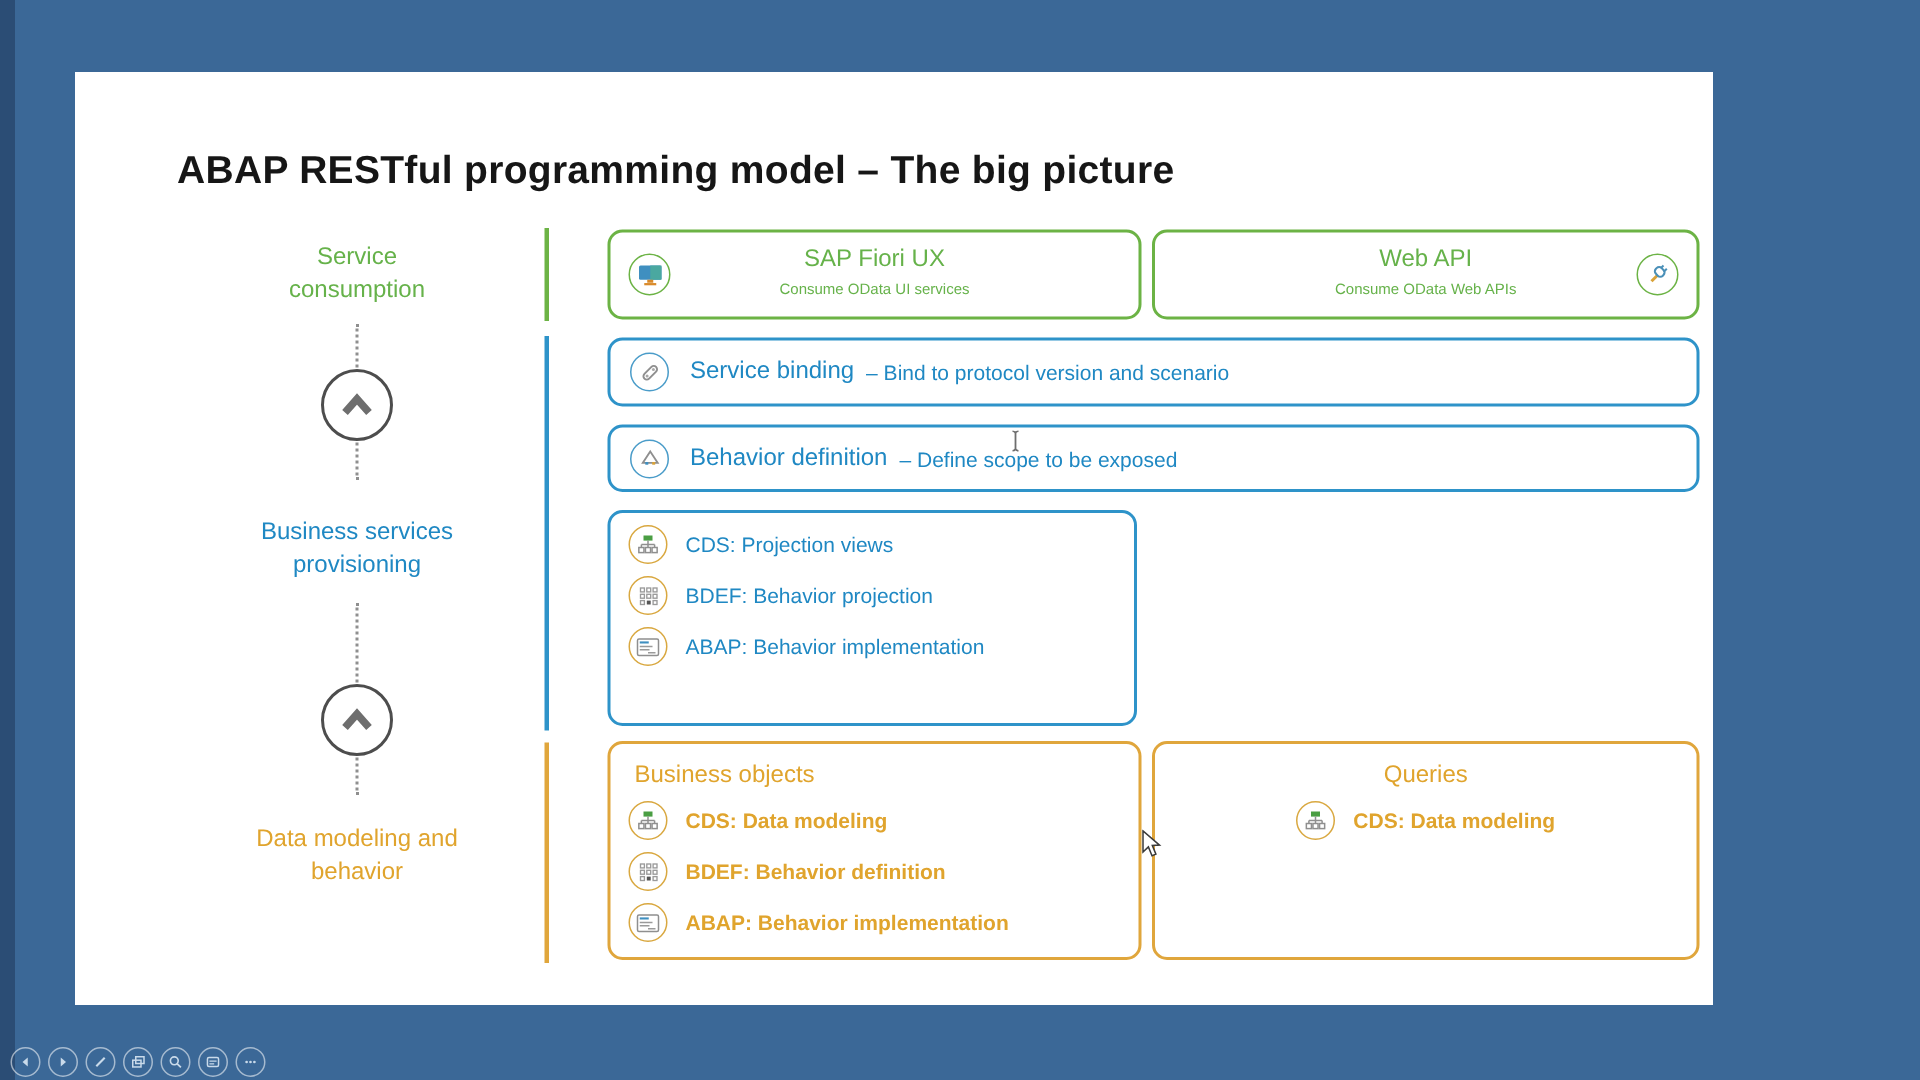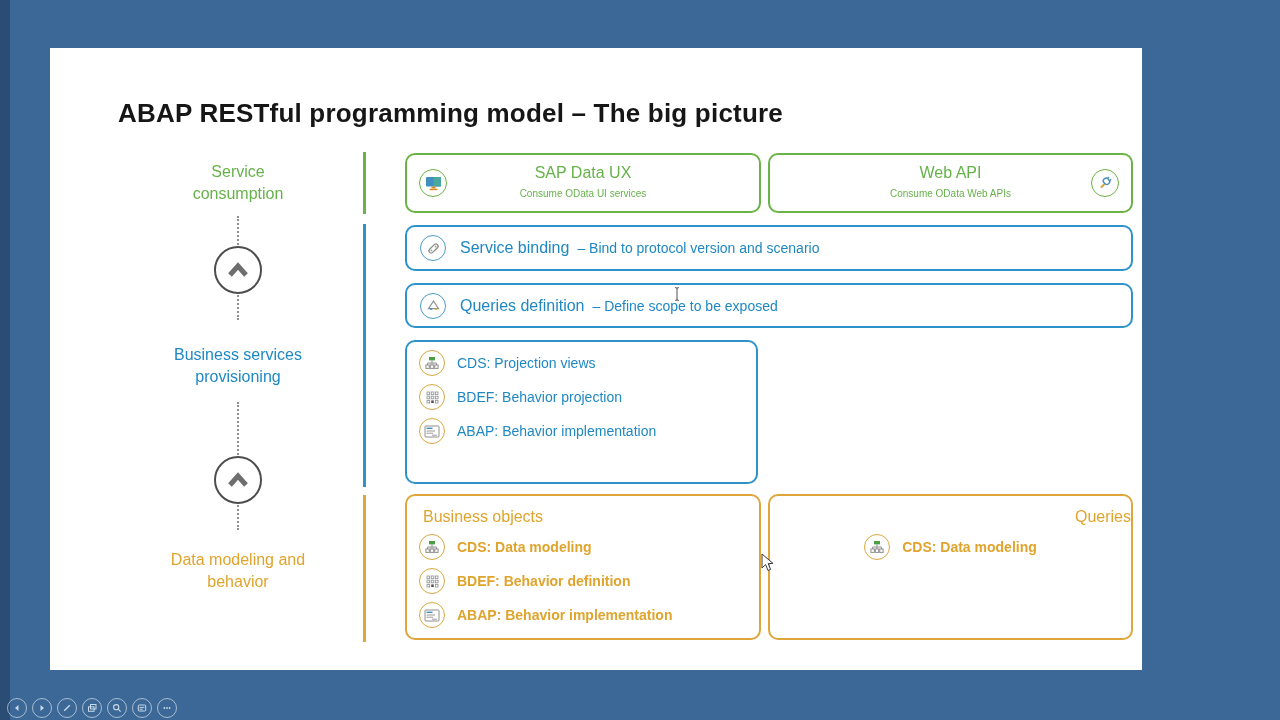--- a/index.html
+++ b/index.html
@@ -55,21 +55,21 @@
   .ic-gold{border:1.5px solid #d9a840;}
   .ic-28{width:28px;height:28px;}
   .ic-26{width:26px;height:26px;}
   .row-inline{position:absolute;left:0;top:0;right:0;bottom:0;display:flex;align-items:center;}
   .row-inline .icon-circle{position:static;margin-left:13px;flex:none;}
   .svc-title{font-size:16px;color:#1f88c3;margin-left:14px;white-space:nowrap;}
   .svc-desc{font-size:14px;color:#1f88c3;margin-left:8px;white-space:nowrap;}
   .panel-title{font-size:16px;margin:12px 0 0 16px;}
   .panel-title.blue{color:#1f88c3;}
   .panel-title.gold{color:#e0a42d;}
-  .panel-title.center{text-align:right;margin-left:0;}
+  .panel-title.center{text-align:center;margin-left:0;}
   .item-row{display:flex;align-items:center;margin:8px 0 0 12px;height:26px;}
   .item-row .icon-circle{position:static;flex:none;}
   .item-label{font-size:14px;margin-left:12px;white-space:nowrap;}
   .item-label.blue{color:#1f88c3;}
   .item-label.gold{color:#e0a42d;font-weight:bold;}
   .item-row.centered{justify-content:center;margin-left:0;}
   .toolbar{position:absolute;left:7px;top:698px;display:flex;}
   .tb-btn{
     width:20px;height:20px;border-radius:50%;margin-right:5px;box-sizing:border-box;
     border:1px solid rgba(255,255,255,0.55);background:transparent;
@@ -115,21 +115,21 @@
   <div class="box green box-fiori">
     <div class="icon-circle ic-green ic-28" style="left:12px;top:14px;">
       <svg width="17" height="15" viewBox="0 0 17 15">
         <rect x="1" y="1" width="15" height="9.5" rx="1" fill="#3f8fc0"></rect>
         <rect x="8.5" y="1" width="7.5" height="9.5" fill="#4aa8a0"></rect>
         <rect x="6.5" y="10.5" width="4" height="2" fill="#d98a2b"></rect>
         <rect x="4.5" y="12.7" width="8" height="1.5" fill="#d98a2b"></rect>
       </svg>
     </div>
     <div class="consume-text">
-      <div class="t1">SAP Data UX</div>
+      <div class="t1">SAP Fiori UX</div>
       <div class="t2">Consume OData UI services</div>
     </div>
   </div>
 
   <div class="box green box-webapi">
     <div class="consume-text">
       <div class="t1">Web API</div>
       <div class="t2">Consume OData Web APIs</div>
     </div>
     <div class="icon-circle ic-green ic-28" style="right:12px;top:14px;">
@@ -158,21 +158,21 @@
 
   <div class="box blue box-definition">
     <div class="row-inline">
       <div class="icon-circle ic-blue ic-26">
         <svg width="15" height="15" viewBox="0 0 15 15">
           <polygon points="7.5,3 12.5,10.6 2.5,10.6" fill="none" stroke="#8f8f8f" stroke-width="1.2"></polygon>
           <rect x="4.2" y="10" width="2" height="1.8" fill="#3f8fc0"></rect>
           <rect x="8.8" y="10" width="2" height="1.8" fill="#d9a33a"></rect>
         </svg>
       </div>
-      <span class="svc-title">Queries definition</span>
+      <span class="svc-title">Behavior definition</span>
       <span class="svc-desc">– Define scope to be exposed</span>
     </div>
   </div>
 
   <div class="box blue box-projection">
     <div class="item-row">
       <div class="icon-circle ic-gold ic-26">
         <svg width="16" height="15" viewBox="0 0 16 15">
           <rect x="5" y="1" width="6" height="3.4" fill="#4a9e43"></rect>
           <line x1="8" y1="4.4" x2="8" y2="7" stroke="#8f8f8f" stroke-width="1"></line>

